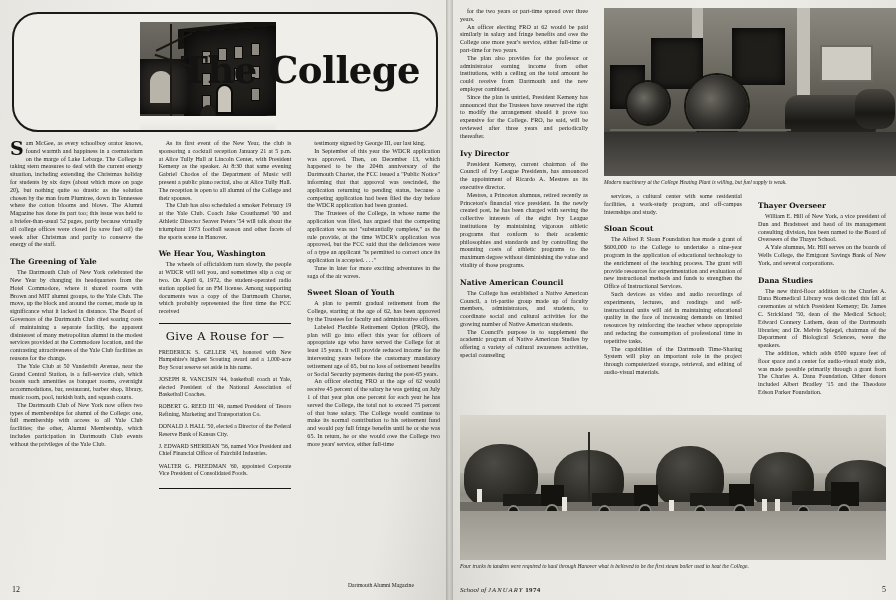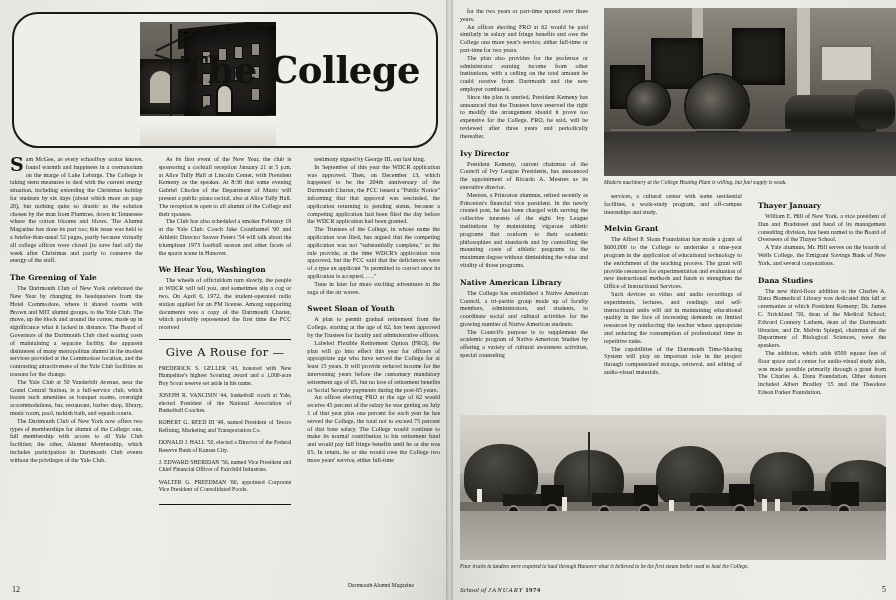--- a/index.html
+++ b/index.html
@@ -22,21 +22,21 @@
   .page-right { width: 446px; background: linear-gradient(260deg,#e6e5df 0%,#eeede7 30%,#e9e8e2 85%,#d9d8d2 100%); }
   .gutter {
     position:absolute; left:446px; top:0; width:7px; height:600px;
     background: linear-gradient(90deg, rgba(120,118,110,.45), rgba(165,163,155,.12) 45%, rgba(120,118,110,.40));
     z-index: 9; pointer-events:none;
   }
 
   
   .masthead {
     position: relative;
-    height: 136px;
+    height: 120px;
     margin: 4px 2px 8px 2px;
     border: 2px solid #1b1a18;
     border-radius: 26px;
     overflow: hidden;
     background: #efeee8;
   }
   .masthead .photo {
     position:absolute; left:126px; top:8px; width:136px; height:124px;
     overflow:hidden; background:#2a2724;
   }
@@ -284,21 +284,21 @@
     <div class="cols">
 
       <div class="col narrow">
         <p class="body">for the two years or part-time spread over three years.</p>
         <p class="body">An officer electing FRO at 62 would be paid similarly in salary and fringe benefits and owe the College one more year's service, either full-time or part-time for two years.</p>
         <p class="body">The plan also provides for the professor or administrator earning income from other institutions, with a ceiling on the total amount he could receive from Dartmouth and the new employer combined.</p>
         <p class="body">Since the plan is untried, President Kemeny has announced that the Trustees have reserved the right to modify the arrangement should it prove too expensive for the College. FRO, he said, will be reviewed after three years and periodically thereafter.</p>
         <h3 class="sub">Ivy Director</h3>
         <p class="body">President Kemeny, current chairman of the Council of Ivy League Presidents, has announced the appointment of Ricardo A. Mestres as its executive director.</p>
         <p class="body">Mestres, a Princeton alumnus, retired recently as Princeton's financial vice president. In the newly created post, he has been charged with serving the collective interests of the eight Ivy League institutions by maintaining vigorous athletic programs that conform to their academic philosophies and standards and by controlling the mounting costs of athletic programs to the maximum degree without diminishing the value and vitality of those programs.</p>
-        <h3 class="sub">Native American Library</h3>
+        <h3 class="sub">Native American Council</h3>
         <p class="body">The College has established a Native American Council, a tri-partite group made up of faculty members, administrators, and students, to coordinate social and cultural activities for the growing number of Native American students.</p>
         <p class="body">The Council's purpose is to supplement the academic program of Native American Studies by offering a variety of cultural awareness activities, special counseling</p>
       </div>
 
       <div class="col narrow">
         <div class="photo-block" style="width:292px;margin-bottom:0">
           <div class="machinery">
             <div class="col1"></div>
             <div class="col2"></div>
             <div class="win1"></div>
@@ -310,29 +310,29 @@
             <div class="drum" style="left:62%;top:52%;width:92px;height:44px"></div>
             <div class="drum" style="left:86%;top:48%;width:40px;height:40px"></div>
             <div class="rail" style="left:2%;top:72%;width:62%"></div>
             <div class="rail" style="left:2%;top:80%;width:58%"></div>
             <div class="box" style="left:60%;top:80%;width:14%;height:14%"></div>
             <div class="mfloor"></div>
           </div>
           <div class="caption">Modern machinery at the College Heating Plant is willing, but fuel supply is weak.</div>
         </div>
         <p class="body">services, a cultural center with some residential facilities, a work-study program, and off-campus internships and study.</p>
-        <h3 class="sub">Melvin Grant</h3>
+        <h3 class="sub">Sloan Scout</h3>
         <p class="body">The Alfred P. Sloan Foundation has made a grant of $600,000 to the College to undertake a nine-year program in the application of educational technology to the enrichment of the teaching process. The grant will provide resources for experimentation and evaluation of new instructional methods and funds to strengthen the Office of Instructional Services.</p>
         <p class="body">Such devices as video and audio recordings of experiments, lectures, and readings and self-instructional units will aid in maintaining educational quality in the face of increasing demands on limited resources by reinforcing the teacher where appropriate and reducing the consumption of professional time in repetitive tasks.</p>
         <p class="body">The capabilities of the Dartmouth Time-Sharing System will play an important role in the project through computerized storage, retrieval, and editing of audio-visual materials.</p>
       </div>
 
       <div class="col narrow">
         <div style="height:193px"></div>
-        <h3 class="sub" style="margin-top:0">Thayer January</h3>
+        <h3 class="sub" style="margin-top:0">Thayer Overseer</h3>
         <p class="body">William E. Hill of New York, a vice president of Dun and Bradstreet and head of its management consulting division, has been named to the Board of Overseers of the Thayer School.</p>
         <p class="body">A Yale alumnus, Mr. Hill serves on the boards of Wells College, the Emigrant Savings Bank of New York, and several corporations.</p>
         <h3 class="sub">Dana Studies</h3>
         <p class="body">The new third-floor addition to the Charles A. Dana Biomedical Library was dedicated this fall at ceremonies at which President Kemeny; Dr. James C. Strickland '50, dean of the Medical School; Edward Connery Lathem, dean of the Dartmouth libraries; and Dr. Melvin Spiegel, chairman of the Department of Biological Sciences, were the speakers.</p>
         <p class="body">The addition, which adds 6500 square feet of floor space and a center for audio-visual study aids, was made possible primarily through a grant from The Charles A. Dana Foundation. Other donors included Albert Bradley '15 and the Theodore Edson Parker Foundation.</p>
       </div>
     </div>
 
     <div style="position:absolute;left:10px;right:10px;bottom:30px">
       <div class="trucks">

